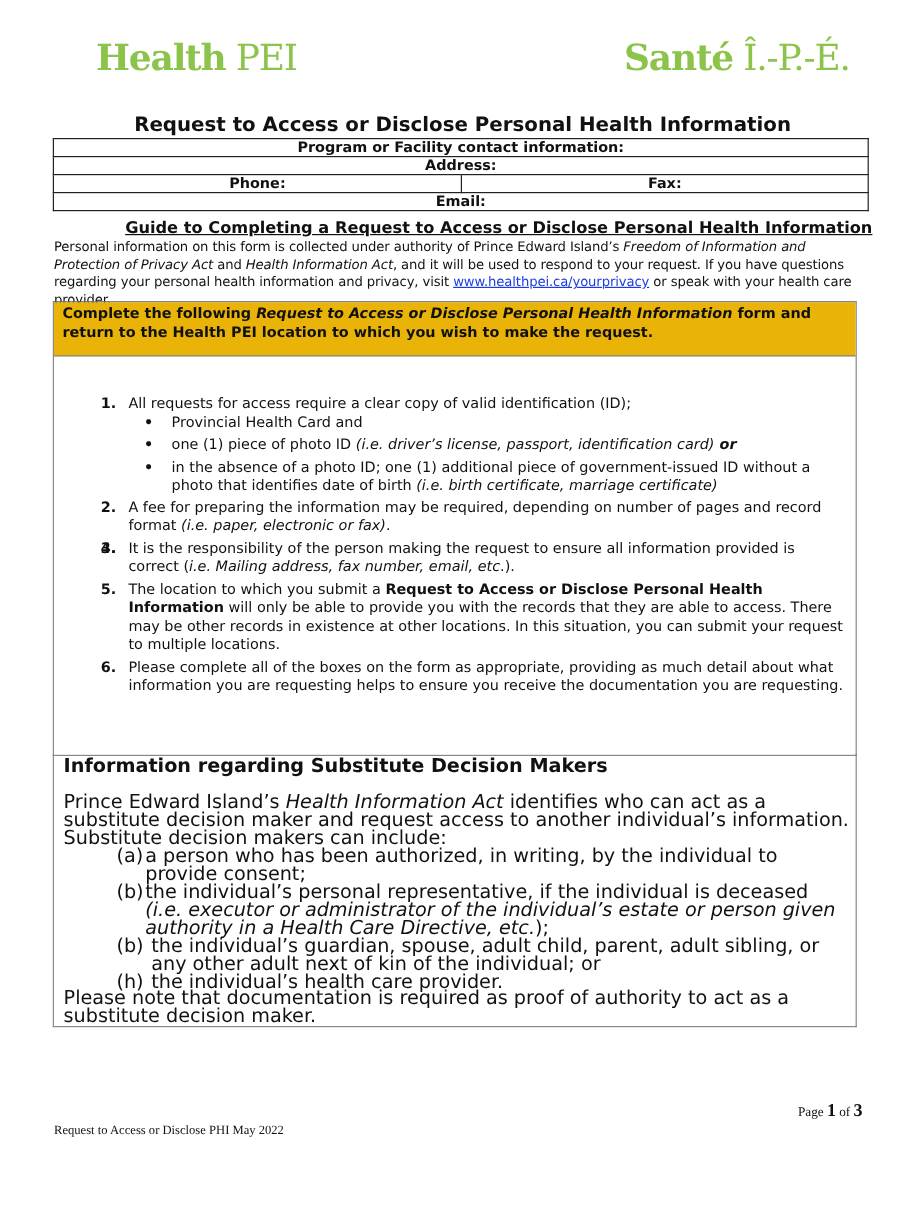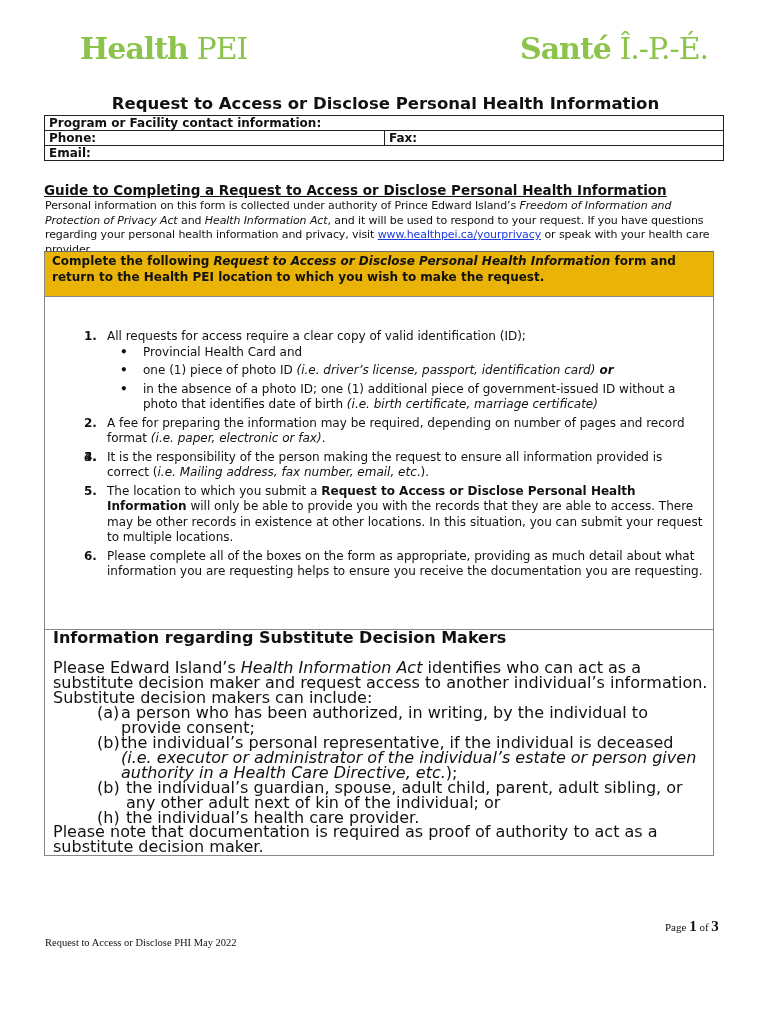--- a/index.html
+++ b/index.html
@@ -6,24 +6,24 @@
     body { width: 770px; height: 1024px; position: relative; overflow: hidden; color: #111; font-family: "DejaVu Sans", sans-serif; }
     .logo-left { position: absolute; left: 50px; top: 34px; font-family: "DejaVu Serif", serif; color: #8cc34a; font-size: 30px; letter-spacing: -1px; line-height: 1; }
     .logo-left b { font-weight: bold; margin-left: 30px; }
     .logo-left span.light { font-weight: normal; }
     .logo-right { position: absolute; left: 520px; top: 34px; font-family: "DejaVu Serif", serif; color: #8cc34a; font-size: 30px; letter-spacing: -1px; line-height: 1; }
     .logo-right b { font-weight: bold; }
     .logo-right span.light { font-weight: normal; }
 
     .title { position: absolute; left: 44px; width: 683px; top: 94px; text-align: center; font-weight: bold; font-size: 16.5px; line-height: 20px; }
 
-    table.contact { position: absolute; left: 44px; top: 115px; width: 680px; border-collapse: collapse; font-size: 12px; font-weight: bold; }
+    table.contact { position: absolute; left: 44px; top: 115px; width: 680px; border-collapse: collapse; font-size: 12px; font-weight: bold; text-align: center; }
     table.contact td { border: 1px solid #222; padding: 0 4px; height: 14px; line-height: 14px; }
 
-    .guide-title { position: absolute; left: 44px; width: 683px; top: 182px; text-align: left; font-weight: bold; font-size: 13.5px; text-decoration: underline; line-height: 17px; }
+    .guide-title { position: absolute; left: 44px; width: 683px; top: 182px; text-align: right; font-weight: bold; font-size: 13.5px; text-decoration: underline; line-height: 17px; }
     .guide-text { position: absolute; left: 45px; width: 680px; top: 199px; font-size: 11px; line-height: 14.5px; letter-spacing: -0.1px; }
     .guide-text a { color: #1a3ce0; text-decoration: underline; }
 
     .main-box { position: absolute; left: 44px; top: 251px; width: 668px; height: 377px; border: 1.5px solid #888; border-top: 1.5px solid #666; }
     .green { background: #eab308; border-bottom: 1.5px solid #888; height: 43px; padding: 1px 7px 0 7px; font-size: 12px; font-weight: bold; line-height: 16px; }
     .green i { font-style: italic; }
     .note-head { position: absolute; left: 8px; top: 59px; font-size: 12px; font-weight: bold; }
     ol.items { position: absolute; left: 0; top: 77px; margin: 0; padding: 0; list-style: none; width: 660px; font-size: 12px; line-height: 15.5px; }
     ol.items > li { position: relative; padding-left: 62px; margin-bottom: 3px; }
     ol.items > li .num { position: absolute; left: 39px; font-weight: bold; }
@@ -52,20 +52,23 @@
 <div class="logo-right"><b>Santé</b><span class="light"> Î.-P.-É.</span></div>
 
 <div class="title">Request to Access or Disclose Personal Health Information</div>
 
 <table class="contact">
   <tbody>
       <tr>
         <td colspan="2"><span>Program or Facility contact information:</span></td>
       </tr>
   <tr>
+        <td colspan="2"><span>Address:</span></td>
+      </tr>
+  <tr>
     <td style="width:331px"><span>Phone:</span></td>
     <td><span>Fax:</span></td>
   </tr>
   <tr>
         <td colspan="2"><span>Email:</span></td>
       </tr>
 </tbody>
   </table>
 
 <div class="guide-title">Guide to Completing a Request to Access or Disclose Personal Health Information</div>
@@ -86,21 +89,21 @@
     <li><span class="num">2.</span><span>A fee for preparing the information may be required, depending on number of pages and record format </span><i>(i.e. paper, electronic or fax)</i><span>.</span></li>
     <li><span class="num">3.</span></li>
     <li><span class="num">4.</span><span>It is the responsibility of the person making the request to ensure all information provided is correct (</span><i>i.e. Mailing address, fax number, email, etc</i><span>.).</span></li>
     <li><span class="num">5.</span><span>The location to which you submit a </span><b>Request to Access or Disclose Personal Health Information</b><span> will only be able to provide you with the records that they are able to access.  There may be other records in existence at other locations.  In this situation, you can submit your request to multiple locations.</span></li>
     <li><span class="num">6.</span><span>Please complete all of the boxes on the form as appropriate, providing as much detail about what information you are requesting helps to ensure you receive the documentation you are requesting.</span></li>
   </ol>
 </div>
 
 <div class="sdm-box">
   <div class="head">Information regarding Substitute Decision Makers</div>
-  <div class="intro"><span>Please Edward Island’s </span><i>Health Information Act</i><span> identifies who can act as a substitute decision maker and request access to another individual’s information.  Substitute decision makers can include:</span></div>
+  <div class="intro"><span>Prince Edward Island’s </span><i>Health Information Act</i><span> identifies who can act as a substitute decision maker and request access to another individual’s information.  Substitute decision makers can include:</span></div>
   <div class="list">
     <div><span class="lbl">(a)</span><span>a person who has been authorized, in writing, by the individual to provide consent;</span></div>
     <div><span class="lbl">(b)</span><span>the individual’s personal representative, if the individual is deceased </span><i>(i.e. executor or administrator of the individual’s estate or person given authority in a Health Care Directive, etc.</i><span>);</span></div>
     <div class="wide"><span class="lbl">(b)</span><span>the individual’s guardian, spouse, adult child, parent, adult sibling, or any other adult next of kin of the individual; or</span></div>
     <div class="wide"><span class="lbl">(h)</span><span>the individual’s health care provider.</span></div>
   </div>
   <div class="closing">Please note that documentation is required as proof of authority to act as a substitute decision maker.</div>
 </div>
 
 <div class="footer-right"><span>Page </span><span class="big">1</span><span> of </span><span class="big">3</span></div>

